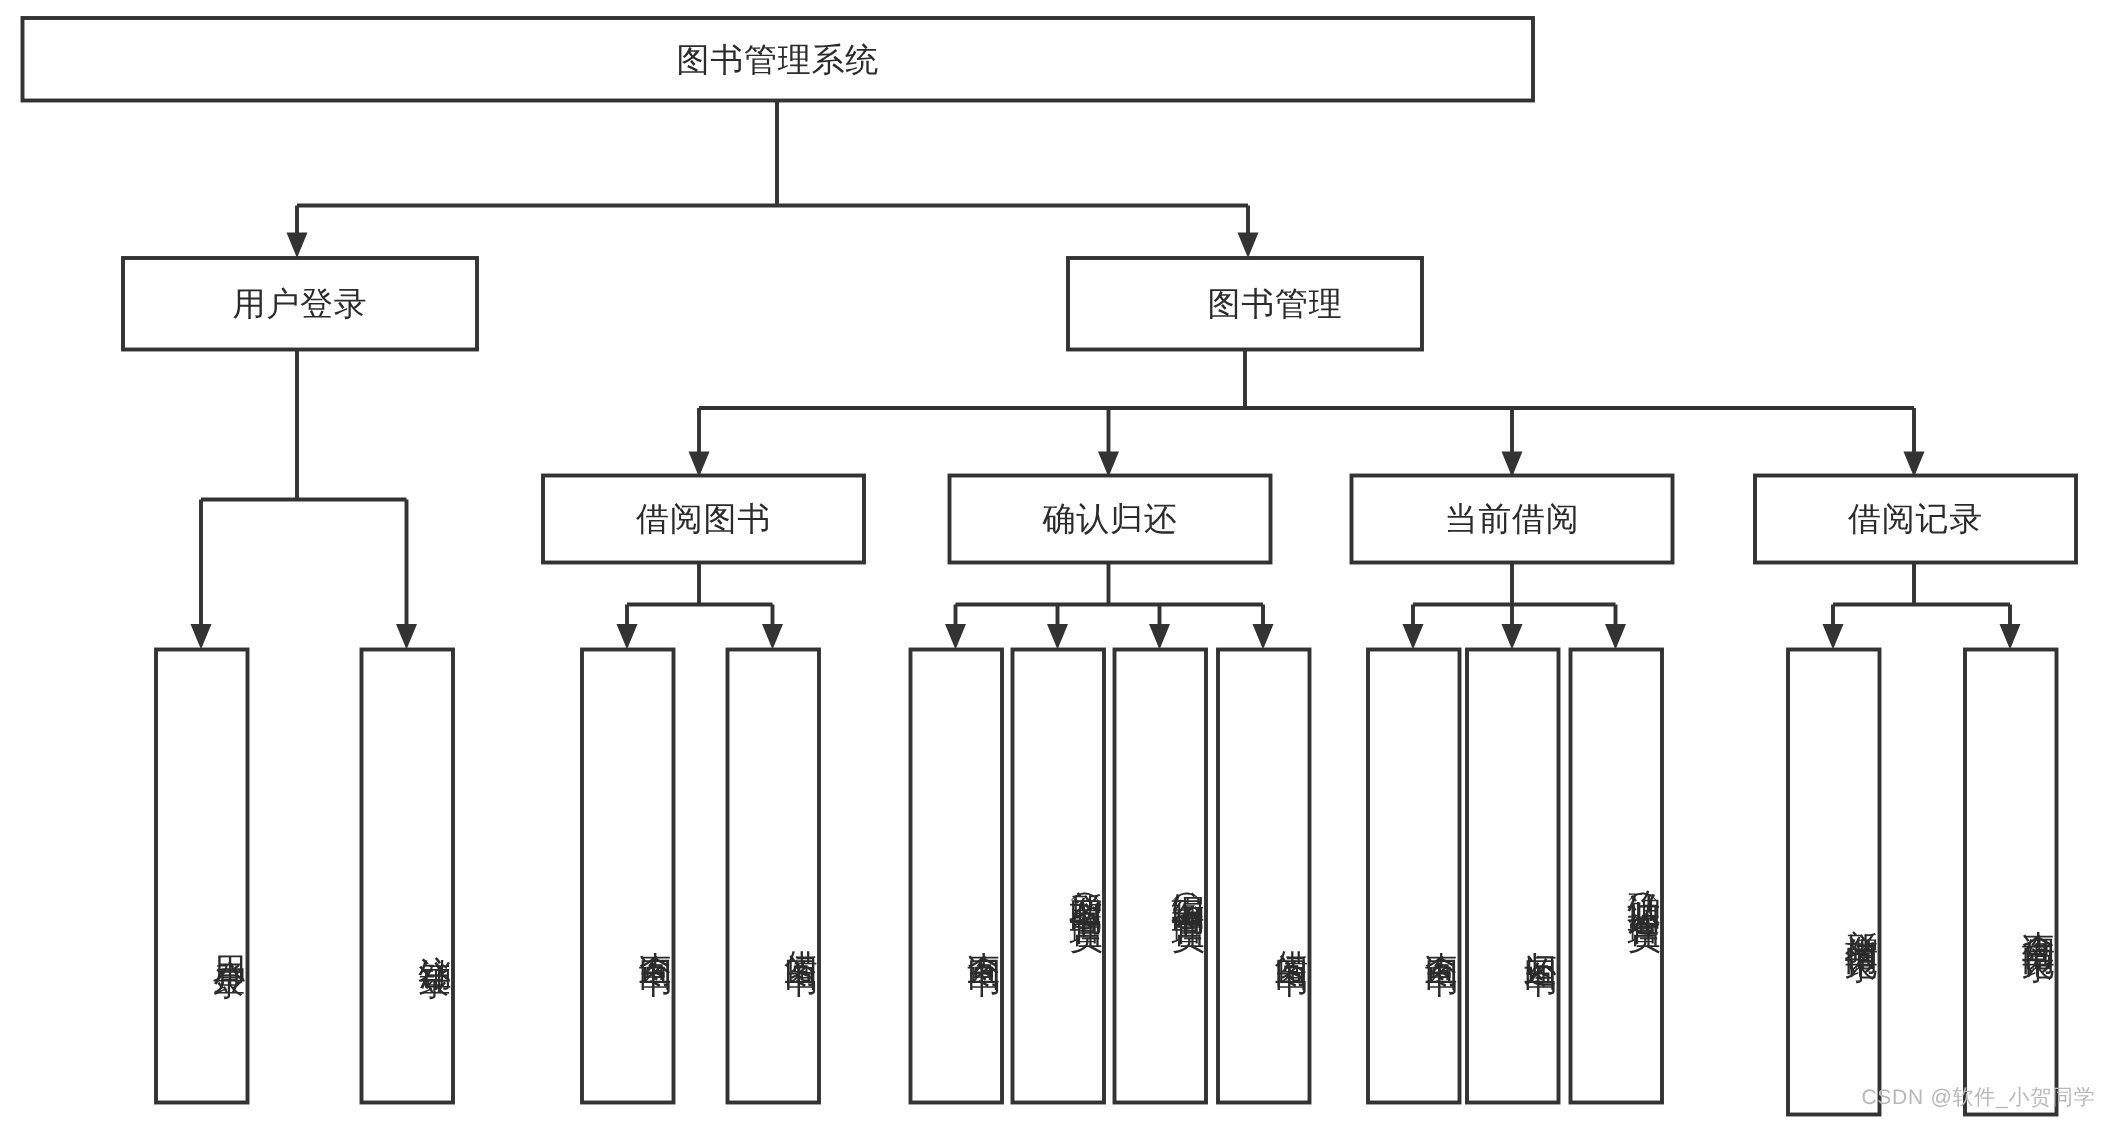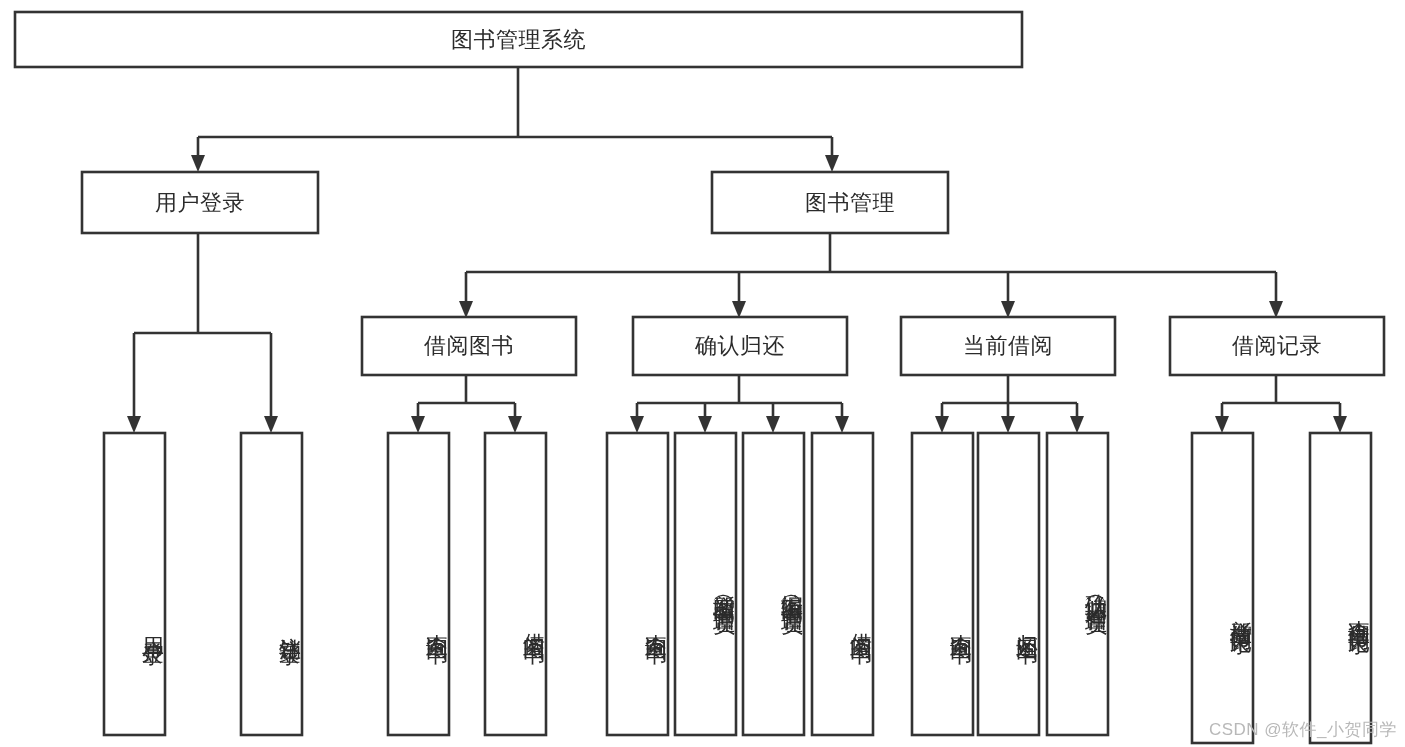--- a/index.html
+++ b/index.html
@@ -65,21 +65,21 @@
     line-height: 1.06;
     color: #2b2b2b;
     letter-spacing: 3px;
     white-space: nowrap;
     pointer-events: none;
   }
   .watermark {
     position: absolute;
     right: 8px;
     bottom: 6px;
-    font-size: 17px;
+    font-size: 14px;
     color: #b8b8b8;
     letter-spacing: 0.5px;
     white-space: nowrap;
     pointer-events: none;
   }
 </style>
 </head>
 <body>
 
 <div id="diagram-root">

